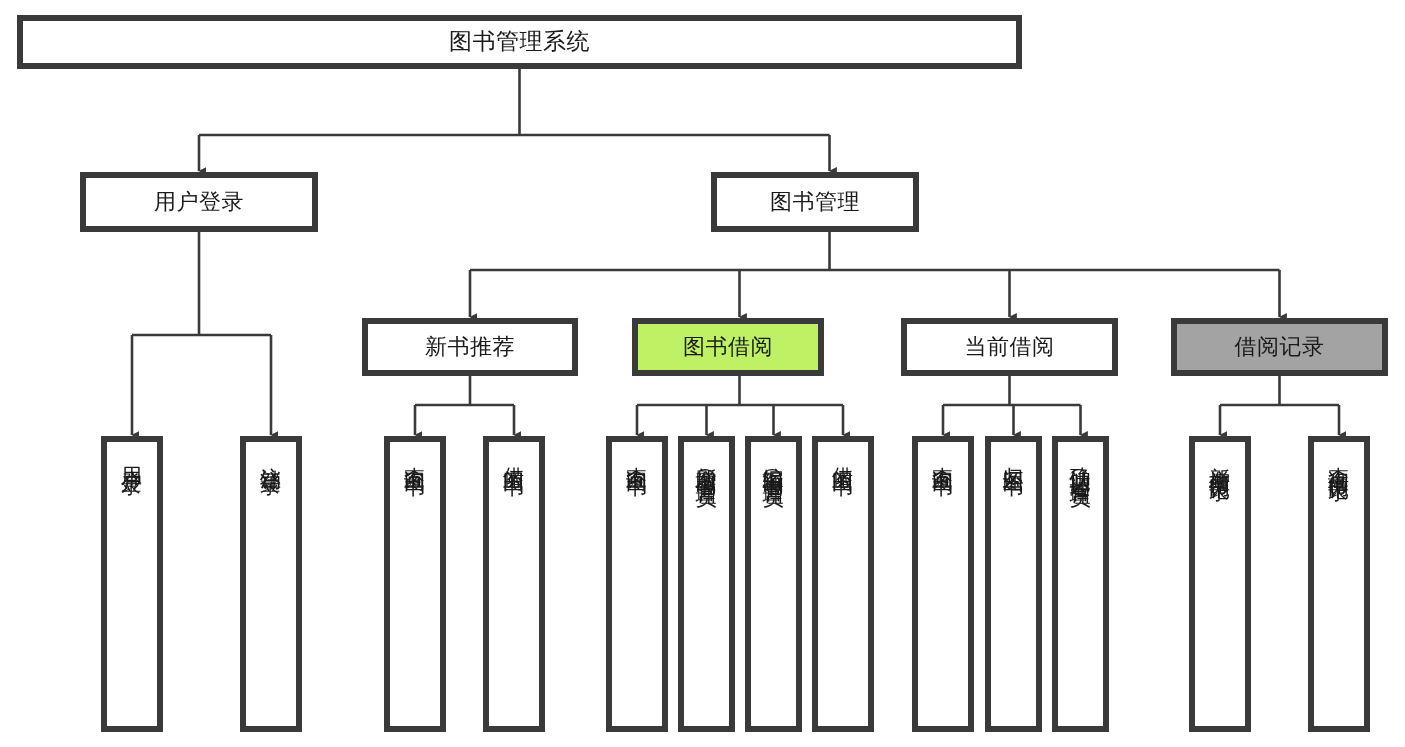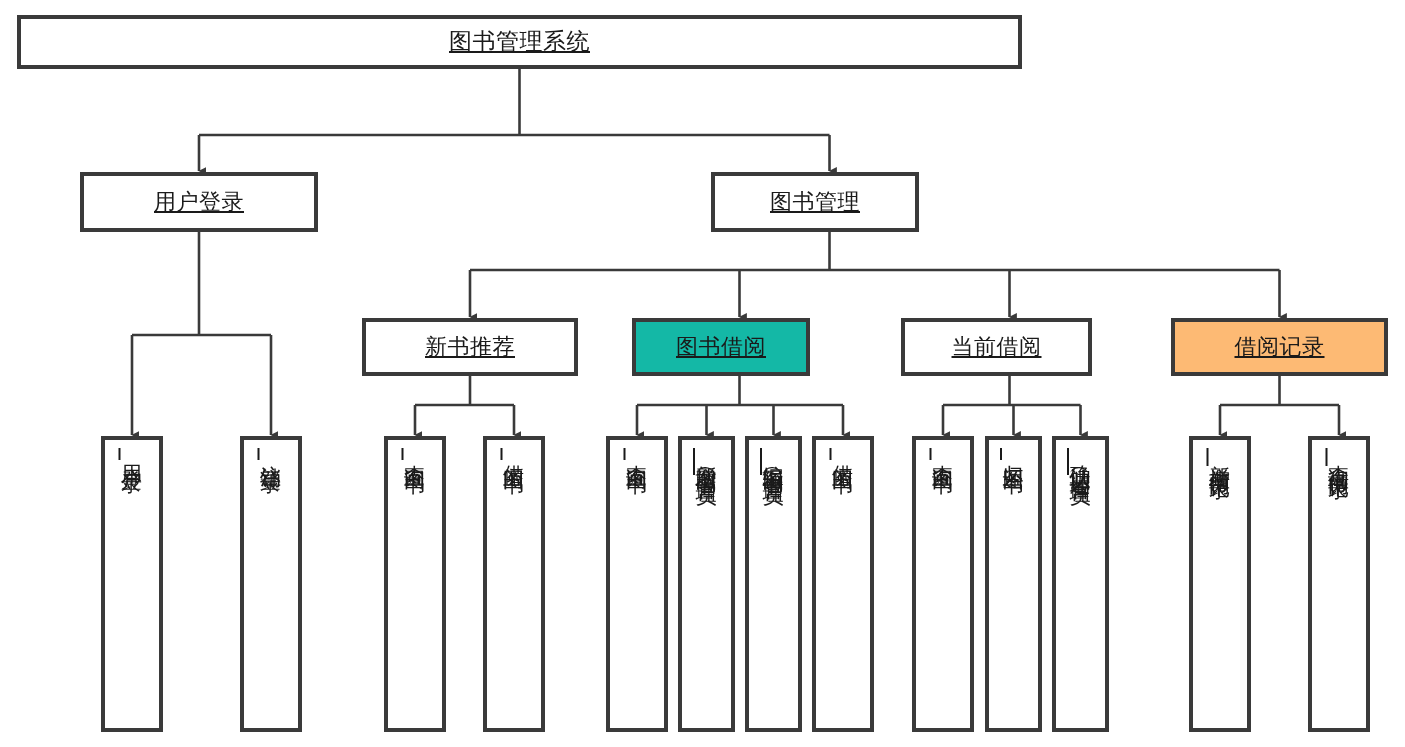--- a/index.html
+++ b/index.html
@@ -21,28 +21,27 @@
   #edge-layer {
     position: absolute;
     left: 0;
     top: 0;
     width: 1405px;
     height: 747px;
   }
   .node {
     position: absolute;
     box-sizing: border-box;
-    border: 4px solid #0f766e;
+    border: 6px solid #0f766e;
     background: #ffffff;
     display: flex;
     align-items: center;
     justify-content: center;
     color: #1a1a1a;
     z-index: 5;
-    text-decoration: underline;
   }
   .node-label {
     display: block;
     text-align: center;
     line-height: 1.18;
     letter-spacing: 0.5px;
   }
   .node.horizontal .node-label {
     writing-mode: horizontal-tb;
     font-size: 22px;
@@ -122,27 +121,27 @@
       </div>
       <div class="node horizontal" style="left: 80px; top: 172px; width: 238px; height: 60px; border-color: rgb(58, 58, 58); background: rgb(255, 255, 255);">
         <span class="node-label" style="color: rgb(26, 26, 26);">用户登录</span>
       </div>
       <div class="node horizontal" style="left: 711px; top: 172px; width: 208px; height: 60px; border-color: rgb(58, 58, 58); background: rgb(255, 255, 255);">
         <span class="node-label" style="color: rgb(26, 26, 26);">图书管理</span>
       </div>
       <div class="node horizontal" style="left: 362px; top: 318px; width: 216px; height: 58px; border-color: rgb(58, 58, 58); background: rgb(255, 255, 255); justify-content: center;">
         <span class="node-label" style="color: rgb(26, 26, 26);">新书推荐</span>
       </div>
-      <div class="node horizontal" style="left: 632px; top: 318px; width: 178px; height: 58px; border-color: rgb(58, 58, 58); background: #14b8a6;">
+      <div class="node horizontal" style="left: 632px; top: 318px; width: 192px; height: 58px; border-color: rgb(58, 58, 58); background: #bef264;">
         <span class="node-label" style="color: rgb(26, 26, 26);">图书借阅</span>
       </div>
-      <div class="node horizontal" style="left: 901px; top: 318px; width: 191px; height: 58px; border-color: rgb(58, 58, 58); background: rgb(255, 255, 255);">
+      <div class="node horizontal" style="left: 901px; top: 318px; width: 217px; height: 58px; border-color: rgb(58, 58, 58); background: rgb(255, 255, 255);">
         <span class="node-label" style="color: rgb(26, 26, 26);">当前借阅</span>
       </div>
-      <div class="node horizontal" style="left: 1171px; top: 318px; width: 217px; height: 58px; border-color: rgb(58, 58, 58); background: #fdba74;">
+      <div class="node horizontal" style="left: 1171px; top: 318px; width: 217px; height: 58px; border-color: rgb(58, 58, 58); background: #a3a3a3;">
         <span class="node-label" style="color: rgb(26, 26, 26);">借阅记录</span>
       </div>
       <div class="node vertical" style="left: 101px; top: 436px; width: 62px; height: 296px; border-color: rgb(58, 58, 58); background: rgb(255, 255, 255);">
         <span class="node-label" style="color: rgb(26, 26, 26);">用户登录</span>
       </div>
       <div class="node vertical" style="left: 240px; top: 436px; width: 62px; height: 296px; border-color: rgb(58, 58, 58); background: rgb(255, 255, 255);">
         <span class="node-label" style="color: rgb(26, 26, 26);">注销登录</span>
       </div>
       <div class="node vertical" style="left: 384px; top: 436px; width: 62px; height: 296px; border-color: rgb(58, 58, 58); background: rgb(255, 255, 255);">
         <span class="node-label" style="color: rgb(26, 26, 26);">查询图书</span>

